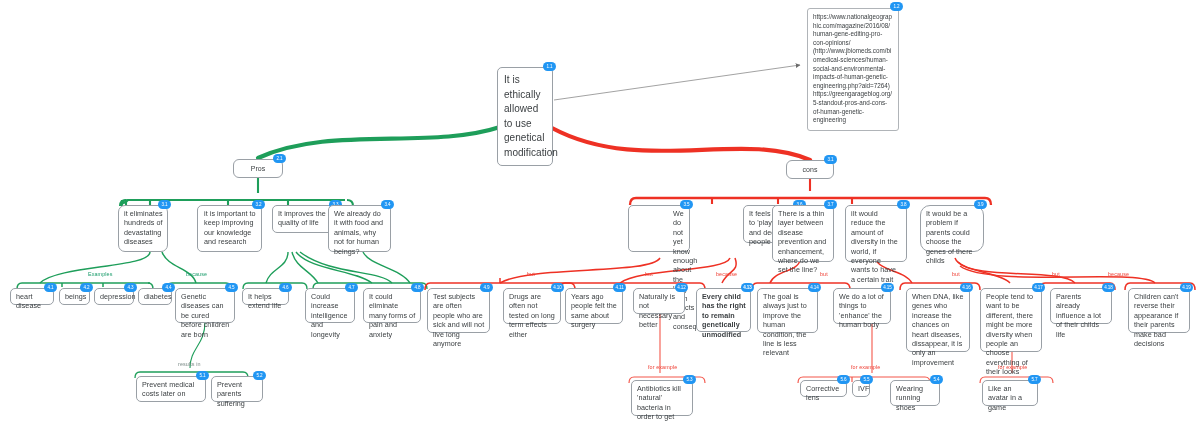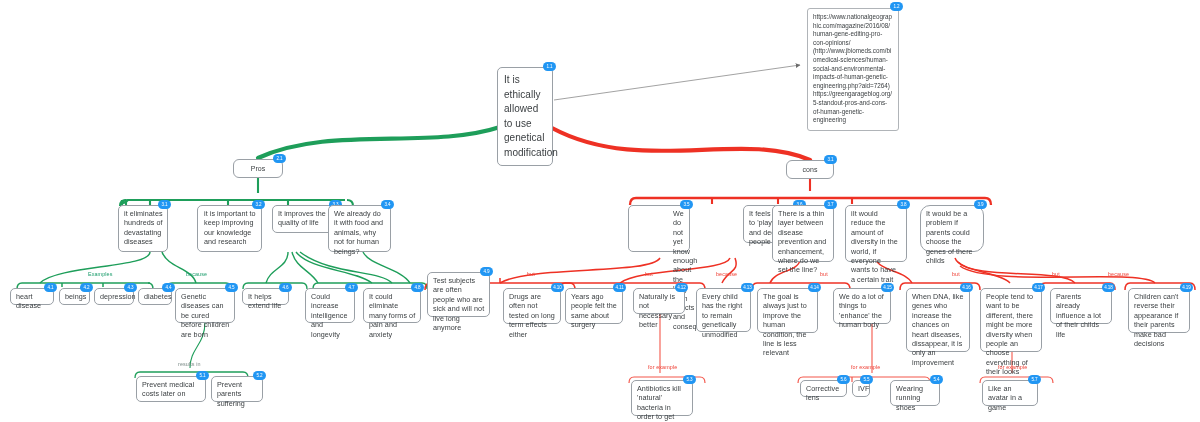--- a/index.html
+++ b/index.html
@@ -186,21 +186,21 @@
 
   <div class="node branchlabel" style="left:233px;top:159px;width:50px;">
     <span>Pros</span>
     <span class="badge">2.1</span>
   </div>
   <div class="node branchlabel" style="left:786px;top:160px;width:48px;">
     <span>cons</span>
     <span class="badge">3.1</span>
   </div>
 
-  <div class="node" style="left:118px;top:205px;width:50px;height:47px;">
+  <div class="node" style="left:118px;top:205px;width:50px;height:47px;border-radius:7px;">
     <span>it eliminates hundreds of devastating diseases</span>
     <span class="badge">3.1</span>
   </div>
   <div class="node" style="left:197px;top:205px;width:65px;height:47px;padding-left:6px;">
     <span>it is important to keep improving our knowledge and research</span>
     <span class="badge">3.2</span>
   </div>
   <div class="node" style="left:272px;top:205px;width:67px;height:28px;">
     <span>It improves the quality of life</span>
     <span class="badge">3.3</span>
@@ -266,37 +266,37 @@
   </div>
   <div class="node" style="left:845px;top:205px;width:62px;height:57px;">
     <span>iIt would reduce the amount of diversity in the world, if everyone wants to have a certain trait</span>
     <span class="badge">3.8</span>
   </div>
   <div class="node" style="left:920px;top:205px;width:64px;height:47px;border-radius:10px;">
     <span>It would be a problem if parents could choose the genes of there childs</span>
     <span class="badge">3.9</span>
   </div>
 
-  <div class="node" style="left:427px;top:272px;width:63px;height:45px;">
+  <div class="node" style="left:427px;top:288px;width:63px;height:45px;">
     <span>Test subjects are often  people who are sick and will not live long anymore</span>
     <span class="badge">4.9</span>
   </div>
   <div class="node" style="left:503px;top:288px;width:58px;height:36px;">
     <span>Drugs are often not tested on long term effects either</span>
     <span class="badge">4.10</span>
   </div>
   <div class="node" style="left:565px;top:288px;width:58px;height:36px;">
     <span>Years ago people felt the same about surgery</span>
     <span class="badge">4.11</span>
   </div>
   <div class="node" style="left:633px;top:288px;width:52px;height:26px;">
     <span>Naturally is not necessary better</span>
     <span class="badge">4.12</span>
   </div>
-  <div class="node" style="left:696px;top:288px;width:55px;height:44px;">
+  <div class="node" style="left:696px;top:288px;width:55px;height:44px;font-weight:bold;">
     <span>Every child has the right to remain genetically unmodified</span>
     <span class="badge">4.13</span>
   </div>
   <div class="node" style="left:757px;top:288px;width:61px;height:45px;">
     <span>The goal is always just to improve the human condition, the line is less relevant</span>
     <span class="badge">4.14</span>
   </div>
   <div class="node" style="left:833px;top:288px;width:58px;height:36px;">
     <span>We do a lot of things to 'enhance' the human body</span>
     <span class="badge">4.15</span>

